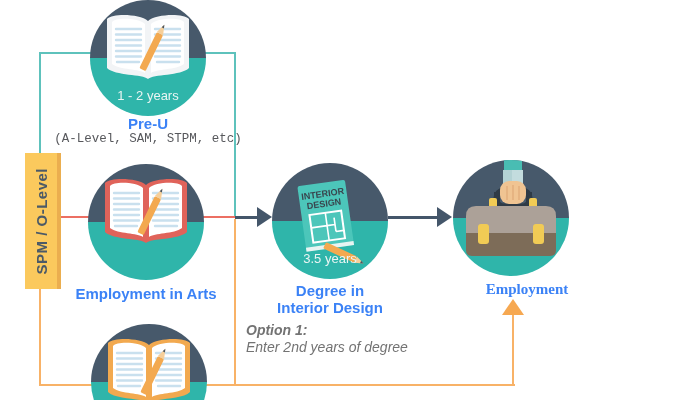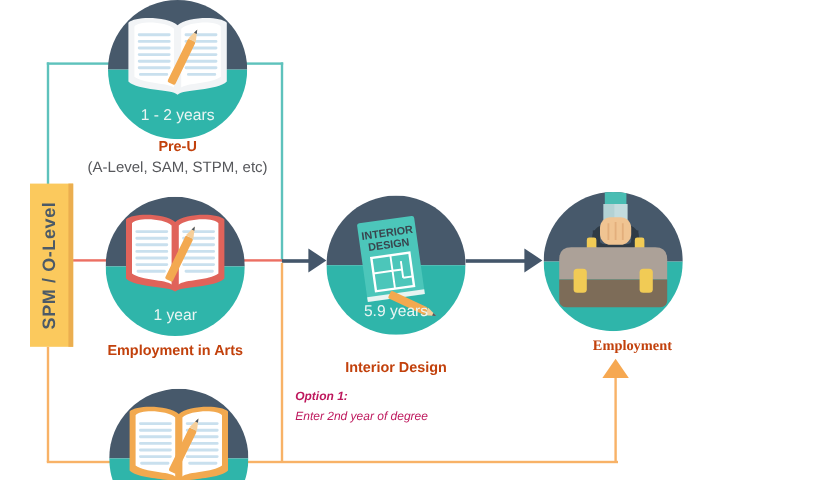--- a/index.html
+++ b/index.html
@@ -35,23 +35,23 @@
     color:#EAF5F3;font-size:13px;z-index:4;
   }
   .book-svg{left:13px;top:13px;}
   
   .cover-white{fill:#F2F4F6;}
   .cover-red{fill:#E0635A;}
   .cover-orange{fill:#F2A94F;}
   .page{fill:#FFFFFF;}
   .stripe{stroke:#C9E0EE;stroke-width:2.4;stroke-linecap:round;fill:none;}
   
-  .node-label{position:absolute;color:#c2410c;font-weight:bold;font-size:12px;text-align:center;z-index:3;white-space:nowrap;}
+  .node-label{position:absolute;color:#3b82f6;font-weight:bold;font-size:15px;text-align:center;z-index:3;white-space:nowrap;}
   .node-sublabel{position:absolute;color:#57585C;font-size:12.5px;text-align:center;z-index:3;white-space:nowrap;}
-  .option{position:absolute;color:#be185d;font-style:italic;font-size:10px;line-height:17px;z-index:3;white-space:nowrap;}
+  .option{position:absolute;color:#737373;font-style:italic;font-size:14px;line-height:17px;z-index:3;white-space:nowrap;}
   .option .opt-label{font-weight:bold;}
 </style>
 </head>
 <body>
 
 <div class="canvas">
 
   <div class="line teal" style="left:39px;top:52px;width:2px;height:102px;"></div>
   <div class="line teal" style="left:39px;top:52px;width:197px;height:2px;"></div>
   <div class="line teal" style="left:234px;top:52px;width:2px;height:166px;"></div>
@@ -84,38 +84,37 @@
       <path class="stripe" d="M52 16 H77 M52 21.5 H77 M52 27 H77 M52 32.5 H77 M52 38 H77 M52 43.5 H77 M54 49 H76"></path>
       <g transform="rotate(26 46 42)">
         <rect x="43" y="18" width="7" height="40" rx="1.5" fill="#F3A950"></rect>
         <polygon points="43,18 50,18 46.5,8" fill="#F6CF9A"></polygon>
         <polygon points="45.2,11.5 47.8,11.5 46.5,8" fill="#4A5560"></polygon>
       </g>
     </svg>
     <div class="duration" style="top:88px;">1 - 2 years</div>
   </div>
   <div class="node-label" style="left:48px;top:115px;width:200px;">Pre-U</div>
-  <div class="node-sublabel" style="left:48px;top:132px;width:200px;">(A-Level, SAM, STPM, etc)</div>
+  <div class="node-sublabel" style="left:48px;top:132px;width:200px;font-family:Liberation Mono, monospace;">(A-Level, SAM, STPM, etc)</div>
 
   <div class="node" style="left:88px;top:164px;">
     <div class="half-top"></div>
     <div class="half-bottom"></div>
     <svg class="book-svg" width="90" height="70" viewBox="0 0 90 70">
       <path class="cover-red" d="M45 8 C37 1 10 0 4 6 L4 55 C12 63 40 61 45 66 C50 61 78 63 86 55 L86 6 C80 0 53 1 45 8 Z"></path>
       <path class="page" d="M42 11 C36 5 13 4 9 9 L9 51 C17 57 37 56 42 60 Z"></path>
       <path class="page" d="M48 11 C54 5 77 4 81 9 L81 51 C73 57 53 56 48 60 Z"></path>
       <path class="stripe" d="M13 16 H38 M13 21.5 H38 M13 27 H38 M13 32.5 H38 M13 38 H38 M13 43.5 H38 M14 49 H36"></path>
       <path class="stripe" d="M52 16 H77 M52 21.5 H77 M52 27 H77 M52 32.5 H77 M52 38 H77 M52 43.5 H77 M54 49 H76"></path>
       <g transform="rotate(26 46 42)">
         <rect x="43" y="18" width="7" height="40" rx="1.5" fill="#F3A950"></rect>
         <polygon points="43,18 50,18 46.5,8" fill="#F6CF9A"></polygon>
         <polygon points="45.2,11.5 47.8,11.5 46.5,8" fill="#4A5560"></polygon>
       </g>
     </svg>
-    <div class="duration" style="top:91px;">1 year</div>
   </div>
   <div class="node-label" style="left:46px;top:285px;width:200px;">Employment in Arts</div>
 
   <div class="node" style="left:272px;top:163px;">
     <div class="half-top"></div>
     <div class="half-bottom"></div>
     <svg width="116" height="116" viewBox="0 0 116 116" style="left:0;top:0;">
       <g transform="rotate(-8 52 55)">
         <rect x="30" y="20" width="48" height="66" rx="2" fill="#4CC6BA"></rect>
         <rect x="30" y="82" width="48" height="4" fill="#E8F4F2"></rect>
@@ -123,22 +122,23 @@
         <text x="54" y="44" text-anchor="middle" font-family="Liberation Sans, sans-serif" font-size="9" font-weight="bold" fill="#39464F">DESIGN</text>
         <rect x="38" y="50" width="32" height="28" fill="none" stroke="#FFFFFF" stroke-width="2"></rect>
         <path d="M38 63 H54 M54 50 V78 M54 63 H62 M62 56 V70 M62 70 H70" stroke="#FFFFFF" stroke-width="1.6" fill="none"></path>
       </g>
       <g transform="rotate(115 66 89)">
         <rect x="62" y="70" width="7" height="34" rx="1.5" fill="#F3A950"></rect>
         <polygon points="62,70 69,70 65.5,61" fill="#F6CF9A"></polygon>
         <polygon points="64.2,64.3 66.8,64.3 65.5,61" fill="#4A5560"></polygon>
       </g>
     </svg>
-    <div class="duration" style="top:88px;">5.9 years</div>
+    <div class="duration" style="top:88px;">3.5 years</div>
   </div>
+  <div class="node-label" style="left:230px;top:282px;width:200px;">Degree in</div>
   <div class="node-label" style="left:230px;top:299px;width:200px;text-align:center;">Interior Design</div>
 
   <div class="node" style="left:453px;top:160px;">
     <div class="half-top"></div>
     <div class="half-bottom"></div>
     <svg width="116" height="116" viewBox="0 0 116 116" style="left:0;top:0;">
       <rect x="51" y="0" width="18" height="10" fill="#49BDB3"></rect>
       <rect x="50" y="10" width="20" height="22" fill="#C3DCDE"></rect>
       <rect x="50" y="10" width="9" height="22" fill="#B3D2D4"></rect>
       <rect x="41" y="32" width="6" height="10" fill="#2F3B46"></rect>
@@ -168,18 +168,18 @@
       <g transform="rotate(26 46 42)">
         <rect x="43" y="18" width="7" height="40" rx="1.5" fill="#F3A950"></rect>
         <polygon points="43,18 50,18 46.5,8" fill="#F6CF9A"></polygon>
         <polygon points="45.2,11.5 47.8,11.5 46.5,8" fill="#4A5560"></polygon>
       </g>
     </svg>
   </div>
 
   <div class="option" style="left:246px;top:322px;">
     <div class="opt-label">Option 1:</div>
-    <div>Enter 2nd year of degree</div>
+    <div>Enter 2nd years of degree</div>
   </div>
   <div class="option" style="left:521px;top:322px;">
   </div>
 
 </div>
 
 </body></html>

